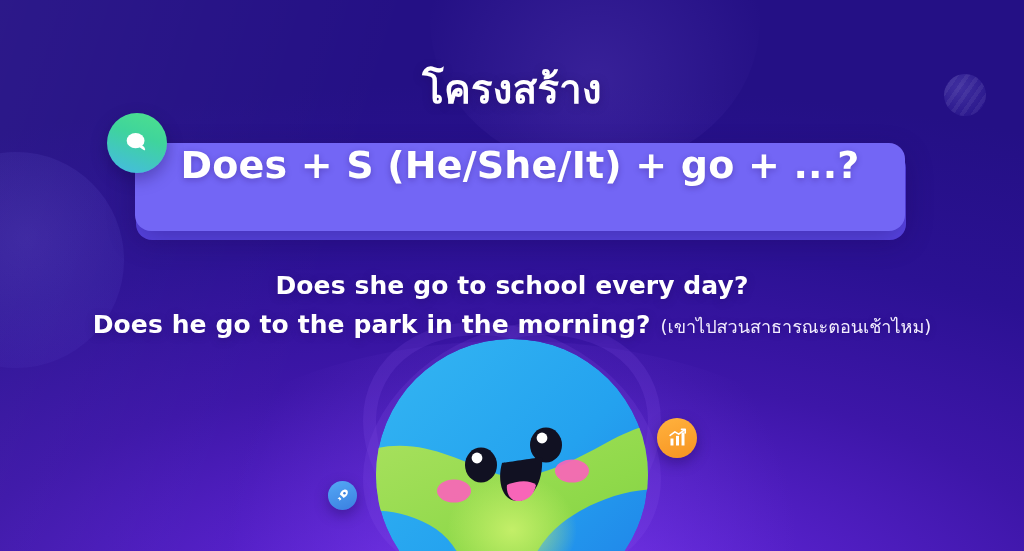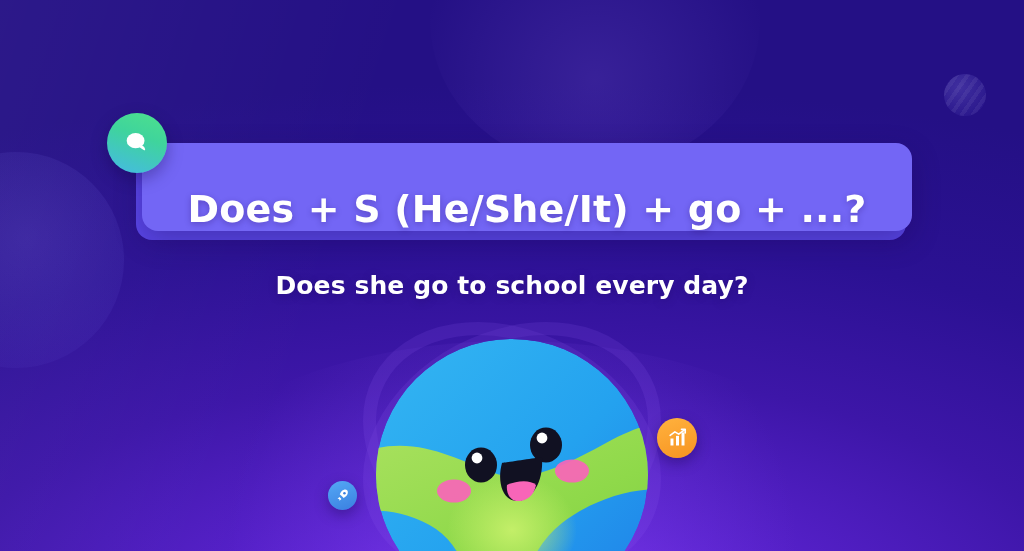--- a/index.html
+++ b/index.html
@@ -64,24 +64,24 @@
 
   
   .banner-wrap{
     position:absolute; left:126px; top:143px; width:770px; height:88px;
   }
   .banner-shadow{
     position:absolute; left:10px; top:9px; width:100%; height:100%;
     background:#5a47e8; border-radius:16px;
   }
   .banner{
-    position:absolute; left:16px; top:0; width:100%; height:100%;
+    position:absolute; left:9px; top:0; width:100%; height:100%;
     background:#7366f5;
     border-radius:16px;
-    display:flex; align-items:flex-end; justify-content:center;
+    display:flex; align-items:flex-start; justify-content:center;
     box-shadow:0 10px 28px rgba(24,6,74,.30);
   }
   .banner-text{
     color:#ffffff;
     font-size:38px;
     font-weight:700;
     letter-spacing:.2px;
     white-space:nowrap;
     text-shadow:0 2px 6px rgba(35,10,95,.30);
   }
@@ -156,38 +156,43 @@
 
   <div class="bg-atom">
     <svg viewBox="0 0 470 300" fill="none">
       <g stroke="#8f5cf0" stroke-opacity="0.30" stroke-width="13" fill="none">
         <ellipse cx="235" cy="150" rx="150" ry="112" transform="rotate(28 235 150)"></ellipse>
         <ellipse cx="235" cy="150" rx="150" ry="112" transform="rotate(-28 235 150)"></ellipse>
       </g>
     </svg>
   </div>
 
+  <div class="title">โครงสร้าง</div>
 
   <div class="banner-wrap">
     <div class="banner-shadow"></div>
     <div class="banner">
       <span class="banner-text">Does + S (He/She/It) + go + ...?</span>
     </div>
   </div>
 
   <div class="chat-badge">
     <svg viewBox="0 0 32 32" fill="#ffffff">
       <ellipse cx="14.5" cy="13.5" rx="9.5" ry="8.2"></ellipse>
       <path d="M19 18 C21.5 18 24 19.6 24.6 22.4 C24.9 23.6 24.2 24.1 23.2 23.5 C21.4 22.4 19.6 21.2 18.6 20.2 Z"></path>
     </svg>
   </div>
 
   <div class="examples">
     <div class="ex-row">
       <span class="ex-en"><span>Does she </span><b>go</b><span> to school every day?</span></span>
+    </div>
+    <div class="ex-row">
+      <span class="ex-en"><span>Does he </span><b>go</b><span> to the park in the morning?</span></span>
+      <span class="ex-th">(เขาไปสวนสาธารณะตอนเช้าไหม)</span>
     </div>
   </div>
 
   <div class="earth">
     <svg viewBox="0 0 272 272">
       <defs>
         <clipPath id="globeClip">
             <circle cx="136" cy="136" r="136"></circle>
           </clipPath>
         <linearGradient id="oceanG" x1="0" y1="0" x2="1" y2="1">

